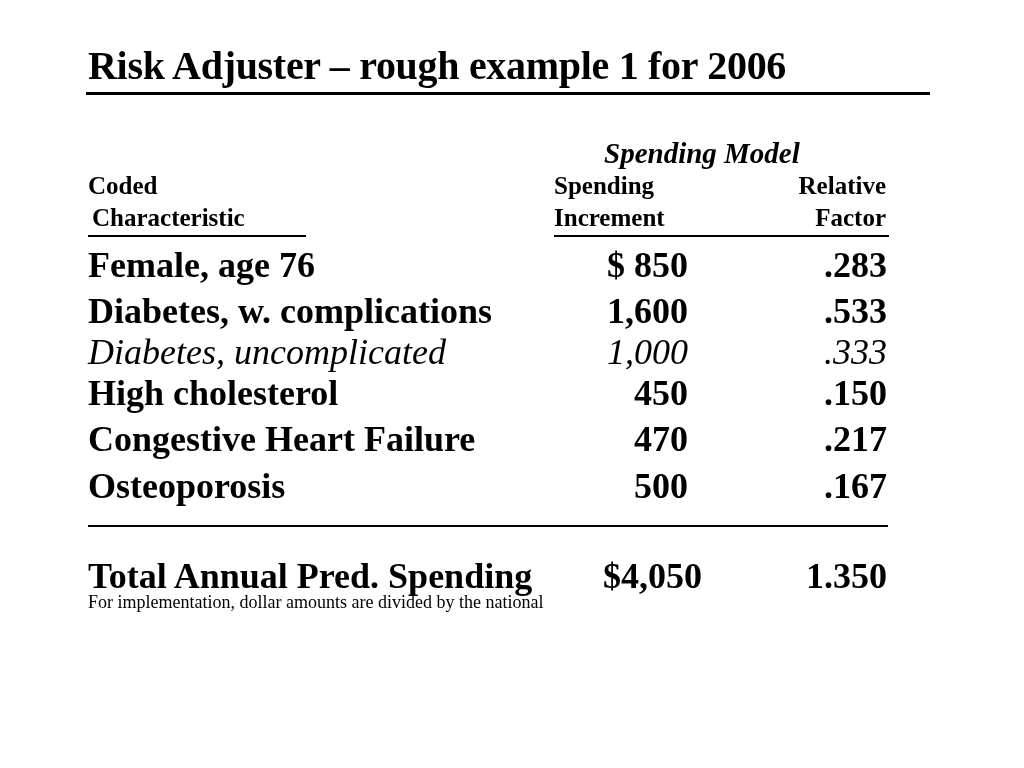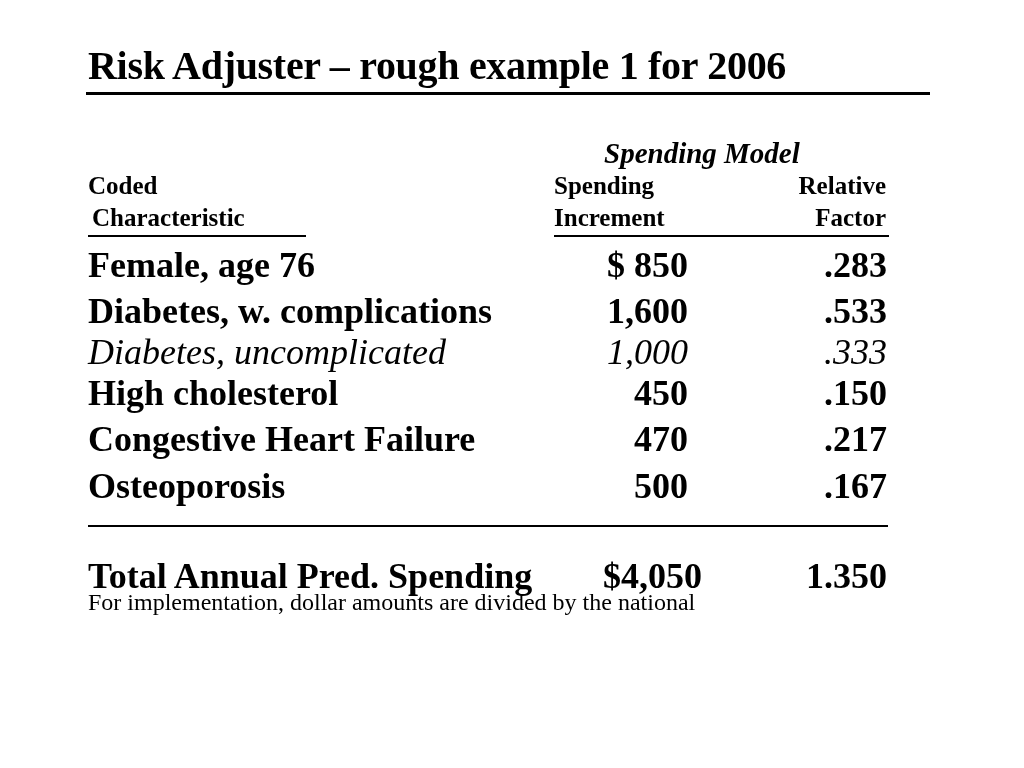--- a/index.html
+++ b/index.html
@@ -31,21 +31,21 @@
   .hdr-ul-char { position:absolute; left:88px; top:235px; width:218px; height:2px; background:#000; }
 
   .row { position: absolute; left: 88px; width: 800px; height: 34px; font-size: 36px; line-height: 34px; }
   .row .label { position: absolute; left: 0; top: 0; white-space: nowrap; }
   .row .inc { position: absolute; right: 200px; top: 0; white-space: nowrap; }
   .row .fac { position: absolute; right: 1px; top: 0; text-align: right; white-space: nowrap; }
 
   .sum-rule { position: absolute; left: 88px; top: 525px; width: 800px; height: 2px; background: #000; }
   .note {
     position: absolute; left: 88px; top: 585px; width: 850px;
-    font-size: 24px; line-height: 34px;
+    font-size: 18px; line-height: 34px;
   }
 </style>
 </head>
 <body>
 
 <div class="title">Risk Adjuster – rough example 1 for 2006</div>
 <div class="title-rule"></div>
 
 <div class="abs hdr-model">Spending Model</div>
 <div class="abs hdr hdr-coded">Coded</div>

